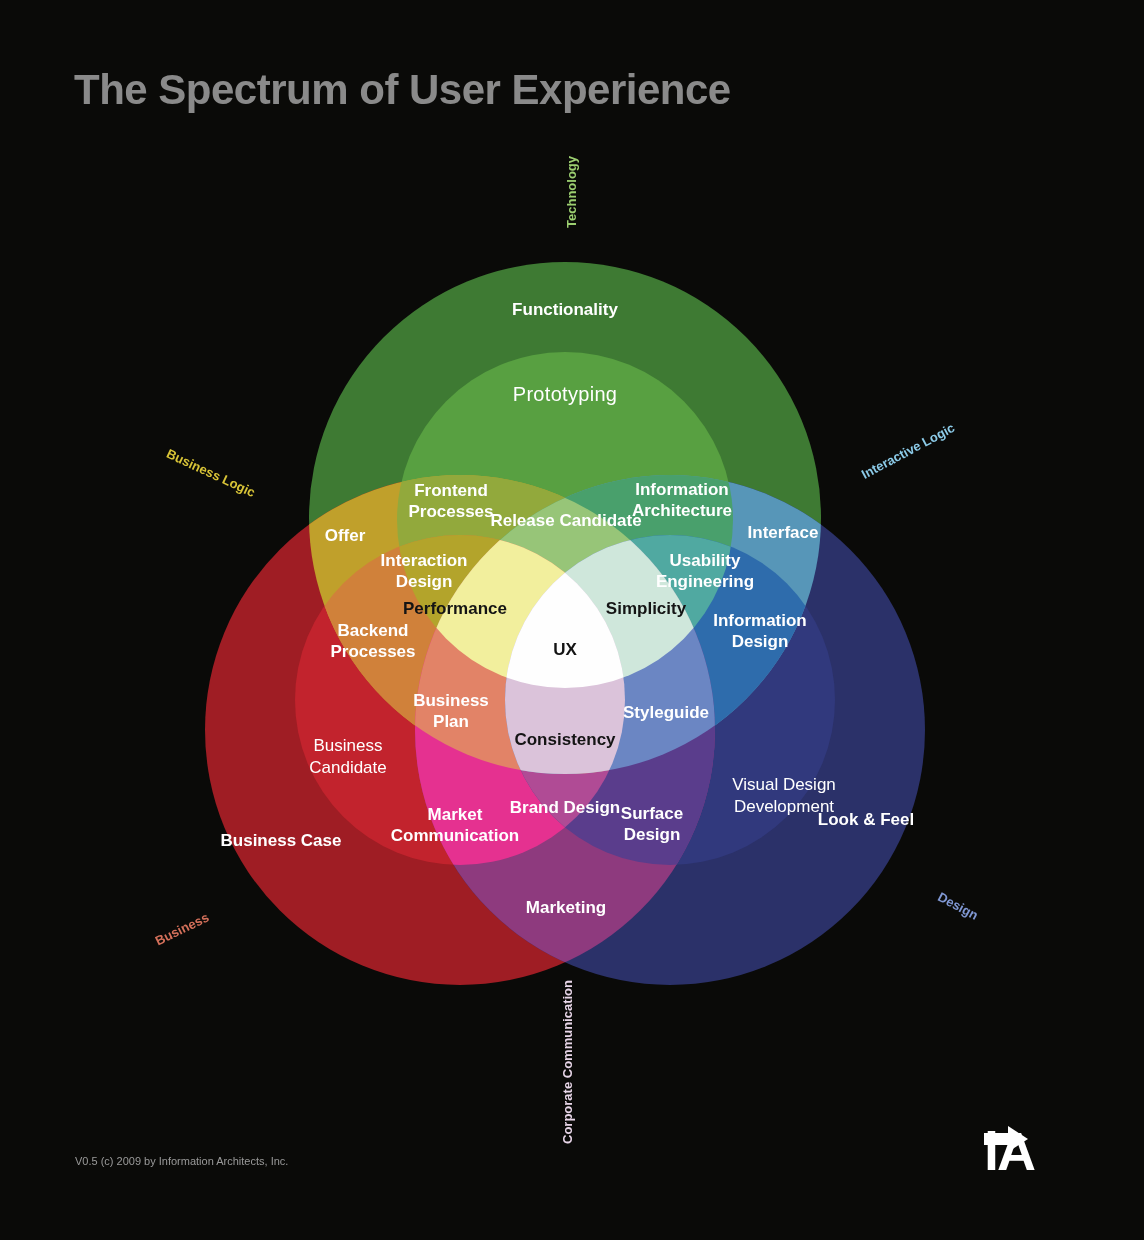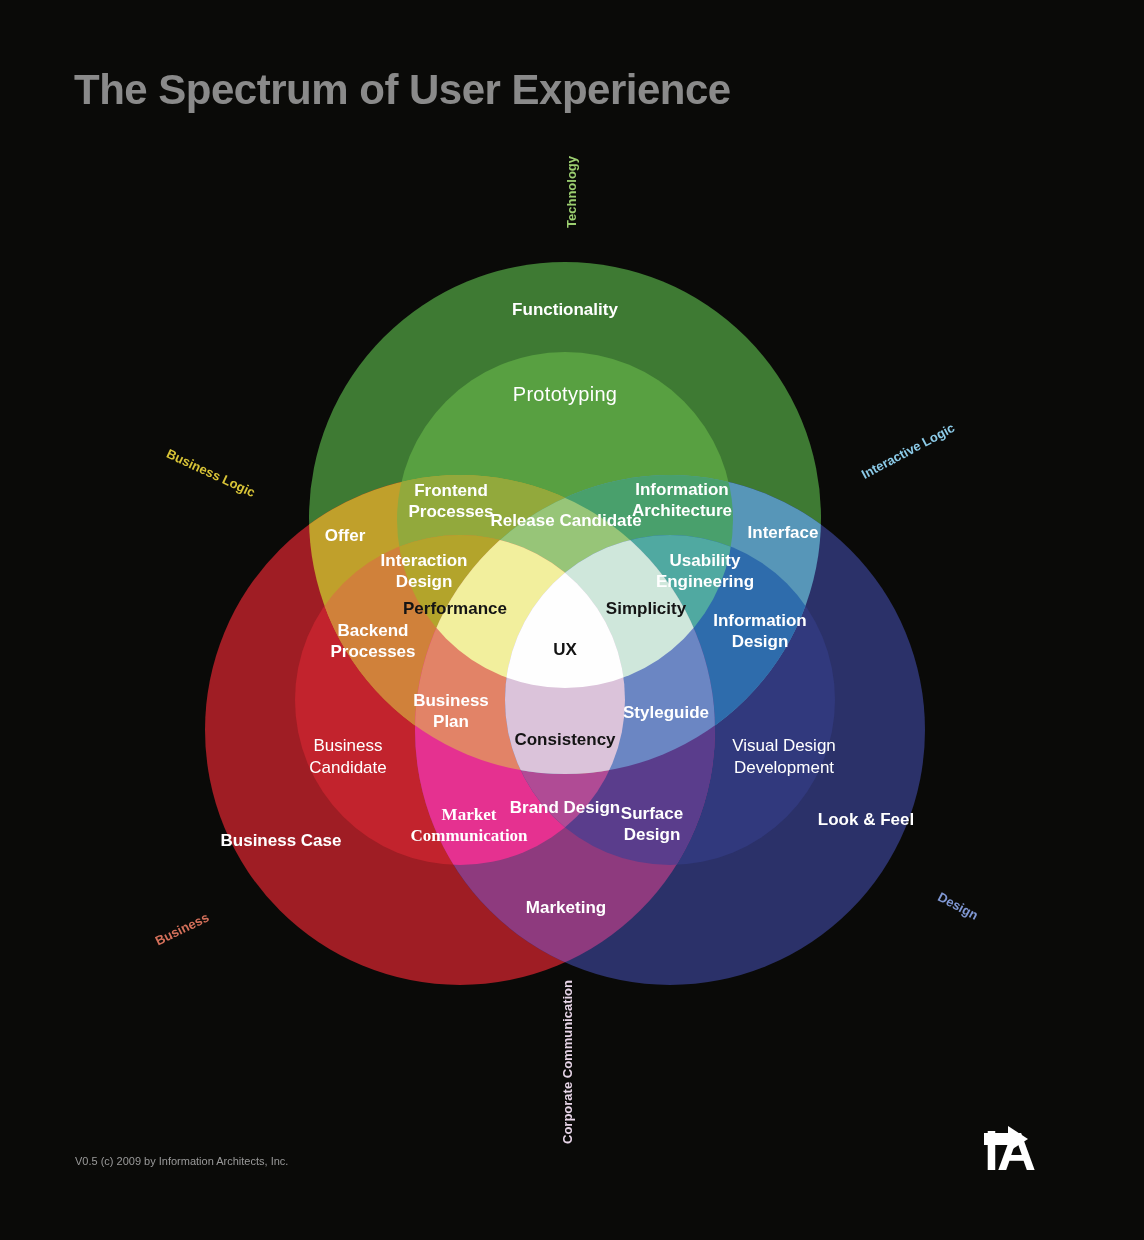--- a/index.html
+++ b/index.html
@@ -195,22 +195,22 @@
   <div class="lbl wrap" style="left:705px;top:571px;width:110px;">Usability Engineering</div>
   <div class="lbl dark" style="left:455px;top:609px;">Performance</div>
   <div class="lbl dark" style="left:646px;top:609px;">Simplicity</div>
   <div class="lbl dark" style="left:565px;top:650px;">UX</div>
   <div class="lbl wrap" style="left:373px;top:641px;width:100px;">Backend Processes</div>
   <div class="lbl wrap" style="left:760px;top:631px;width:110px;">Information Design</div>
   <div class="lbl wrap" style="left:451px;top:711px;width:80px;">Business Plan</div>
   <div class="lbl dark" style="left:565px;top:740px;">Consistency</div>
   <div class="lbl" style="left:666px;top:713px;">Styleguide</div>
   <div class="lbl wrap med" style="left:348px;top:757px;width:110px;">Business Candidate</div>
-  <div class="lbl wrap med" style="left:784px;top:757px;width:160px;">Visual Design Development</div>
-  <div class="lbl wrap" style="left:469px;top:825px;width:130px;font-family:Liberation Serif, serif;">Market Communication</div>
+  <div class="lbl wrap med" style="left:784px;top:796px;width:160px;">Visual Design Development</div>
+  <div class="lbl wrap" style="left:455px;top:825px;width:130px;">Market Communication</div>
   <div class="lbl" style="left:565px;top:808px;">Brand Design</div>
   <div class="lbl wrap" style="left:652px;top:824px;width:80px;">Surface Design</div>
   <div class="lbl" style="left:281px;top:841px;">Business Case</div>
   <div class="lbl" style="left:866px;top:820px;">Look &amp; Feel</div>
   <div class="lbl" style="left:566px;top:908px;">Marketing</div>
 
   <div id="footer">V0.5 (c) 2009 by Information Architects, Inc.</div>
 
   <div id="logo">
     <svg width="44" height="30" viewBox="0 0 44 30">

